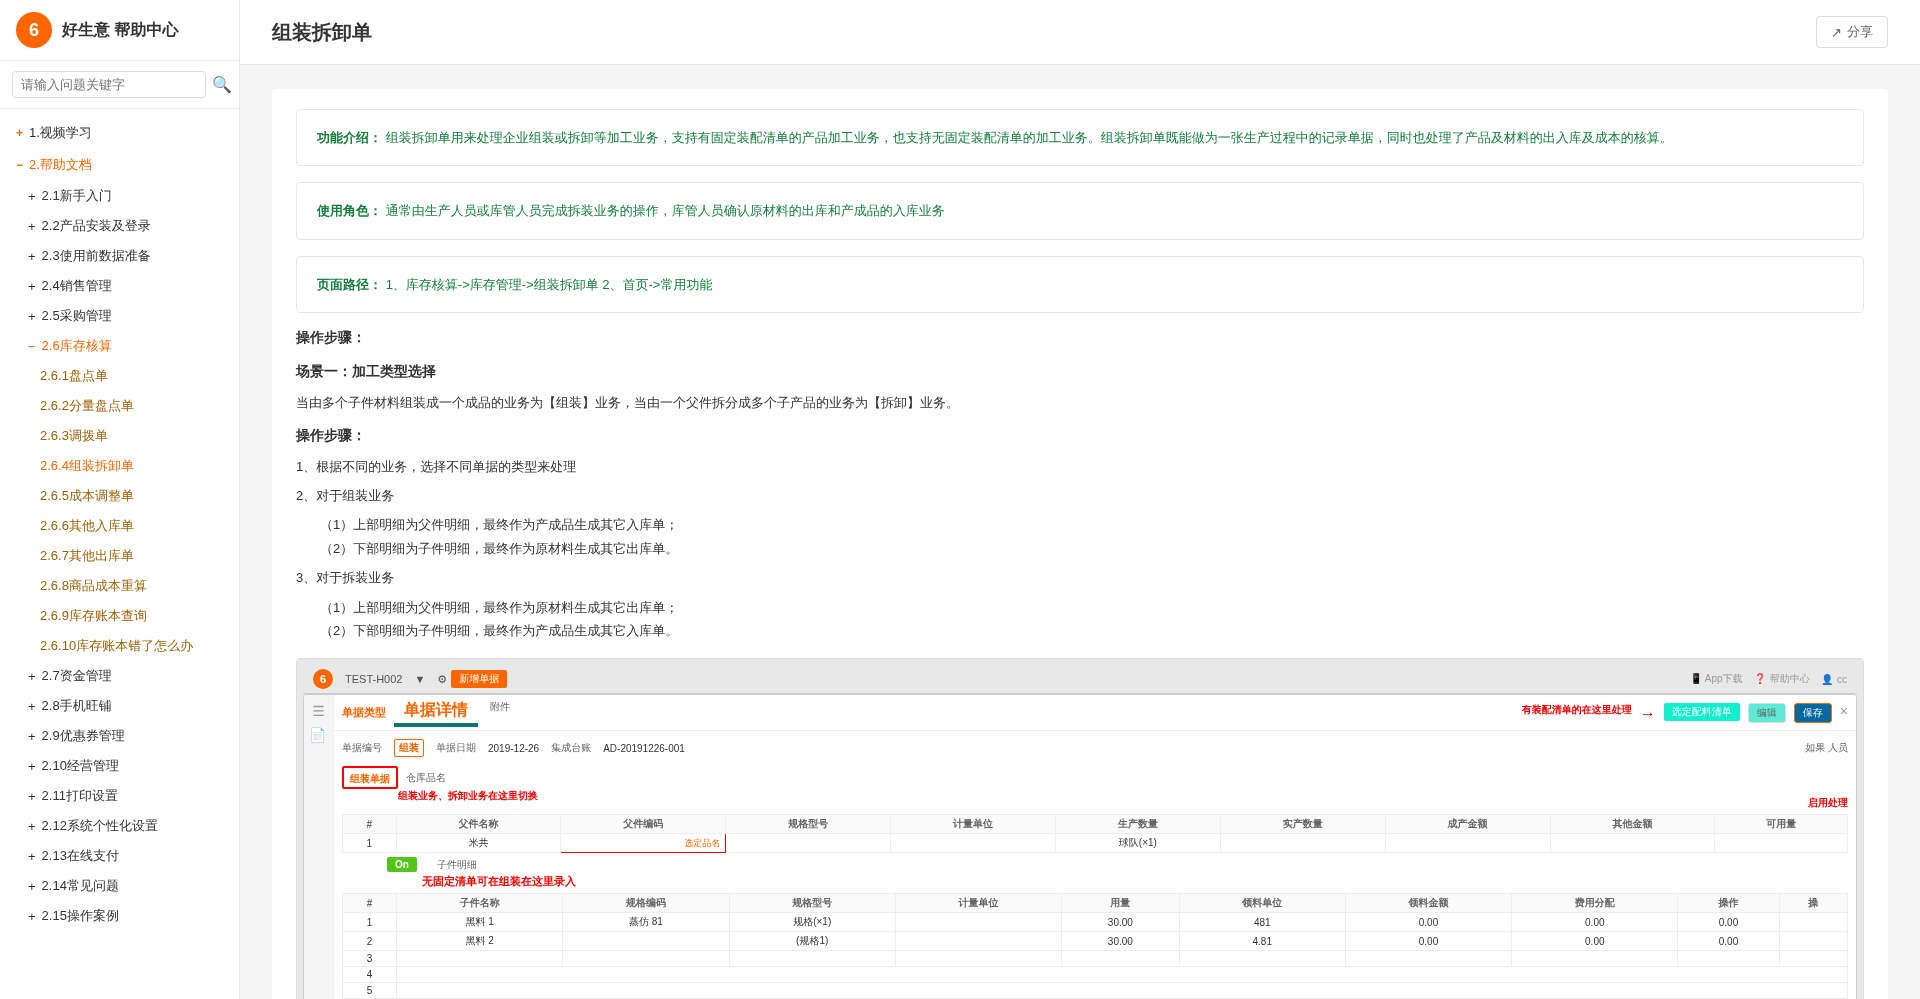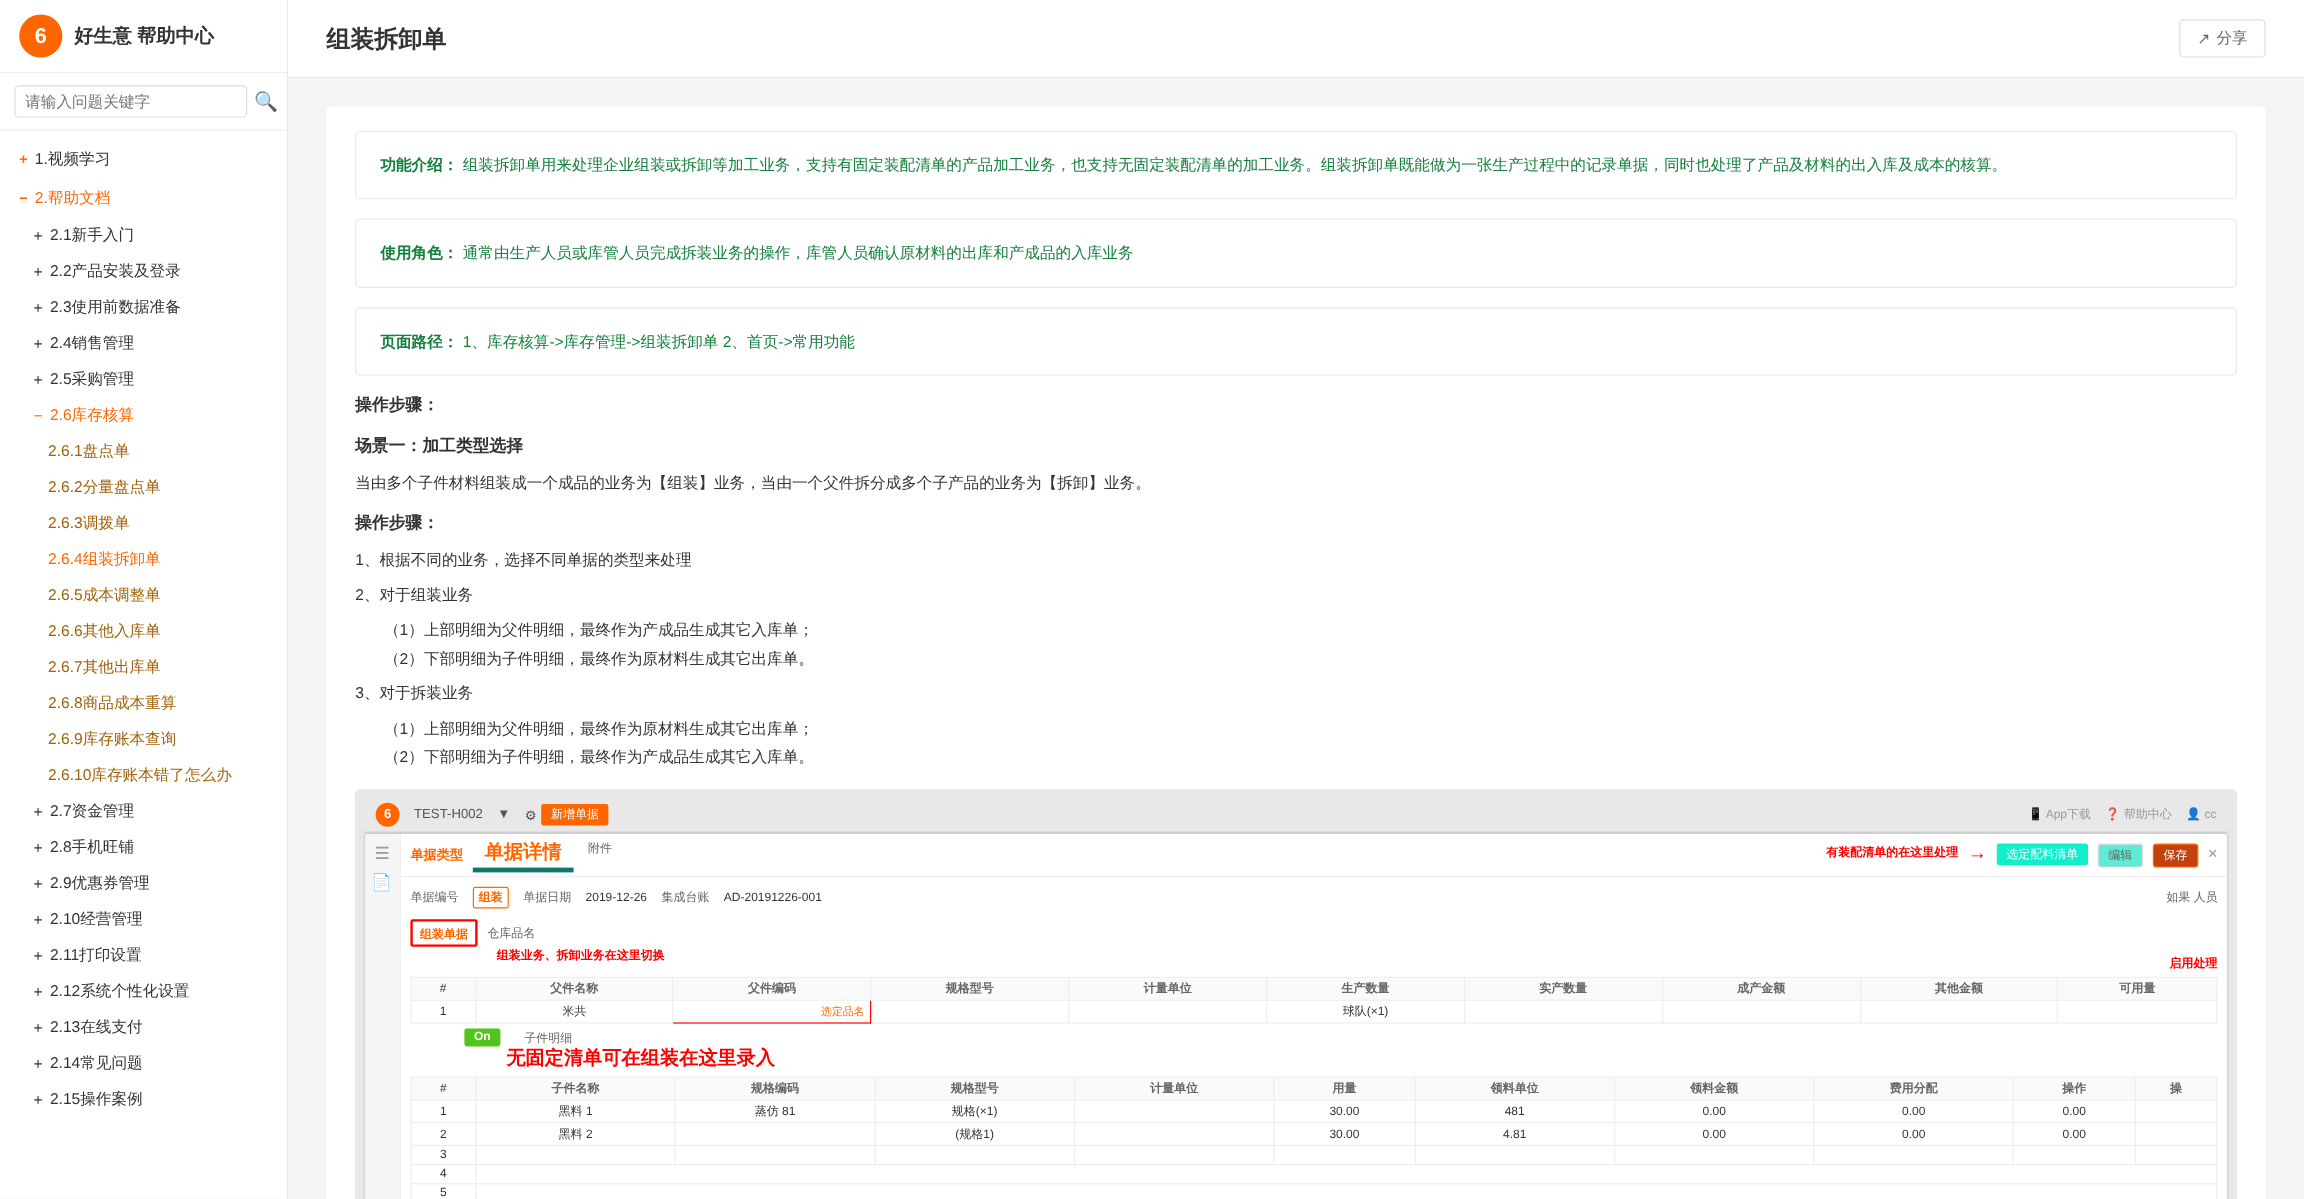--- a/index.html
+++ b/index.html
@@ -186,21 +186,21 @@
     .mock-btn {
       background: #5eead4;
       border: 1px solid #ddd;
       border-radius: 3px;
       padding: 2px 8px;
       font-size: 10px;
       color: #666;
       cursor: pointer;
     }
     .mock-btn-primary {
-      background: #c2410c;
+      background: #0369a1;
       border: 1px solid #ff6600;
       border-radius: 3px;
       padding: 2px 8px;
       font-size: 10px;
       color: #fff;
     }
     .mock-table {
       width: 100%;
       border-collapse: collapse;
       font-size: 10px;
@@ -480,21 +480,21 @@
                     <span style="margin-left:auto;font-size:10px;color:#666;">如果 人员</span>
                   </div>
 
                   <div style="position:relative;margin-bottom:4px;">
                     <div style="display:flex;align-items:center;gap:8px;padding:3px 0;">
                       <div style="border:2px solid red;border-radius:2px;padding:1px 6px;">
                         <span style="color:#f60;font-weight:bold;font-size:10px;">组装单据</span>
                       </div>
                       <span style="font-size:10px;color:#666;">仓库品名</span>
                     </div>
-                    <div style="position:absolute;left:72px;top:26px;color:#f00;font-size:10px;font-weight:bold;">组装业务、拆卸业务在这里切换</div>
+                    <div style="position:absolute;left:56px;top:26px;color:#f00;font-size:10px;font-weight:bold;">组装业务、拆卸业务在这里切换</div>
                   </div>
 
                   <div style="text-align:right;font-size:10px;color:#f00;font-weight:bold;margin-bottom:4px;">
                     <span>启用处理</span>
                   </div>
 
                   <table class="mock-table" style="margin-bottom:4px;">
                     <thead>
                       <tr>
                         <th>#</th>
@@ -523,21 +523,21 @@
                         <td></td>
                       </tr>
                     </tbody>
                   </table>
 
                   <div style="position:relative;margin-bottom:4px;">
                     <div style="display:flex;align-items:center;gap:20px;margin-left:45px;">
                       <span style="background:#52c41a;color:#fff;padding:2px 8px;border-radius:2px;font-size:10px;font-weight:bold;">On</span>
                       <span style="color:#666;font-size:10px;">子件明细</span>
                     </div>
-                    <span style="color:#f00;font-size:16px;font-weight:bold;margin-left:80px;font-family:Liberation Serif, serif;">无固定清单可在组装在这里录入</span>
+                    <span style="color:#f00;font-size:11px;font-weight:bold;margin-left:80px;font-family:Liberation Serif, serif;">无固定清单可在组装在这里录入</span>
                   </div>
 
                   <table class="mock-table" style="margin-bottom:4px;">
                     <thead>
                       <tr>
                         <th>#</th>
                         <th>子件名称</th>
                         <th>规格编码</th>
                         <th>规格型号</th>
                         <th>计量单位</th>

